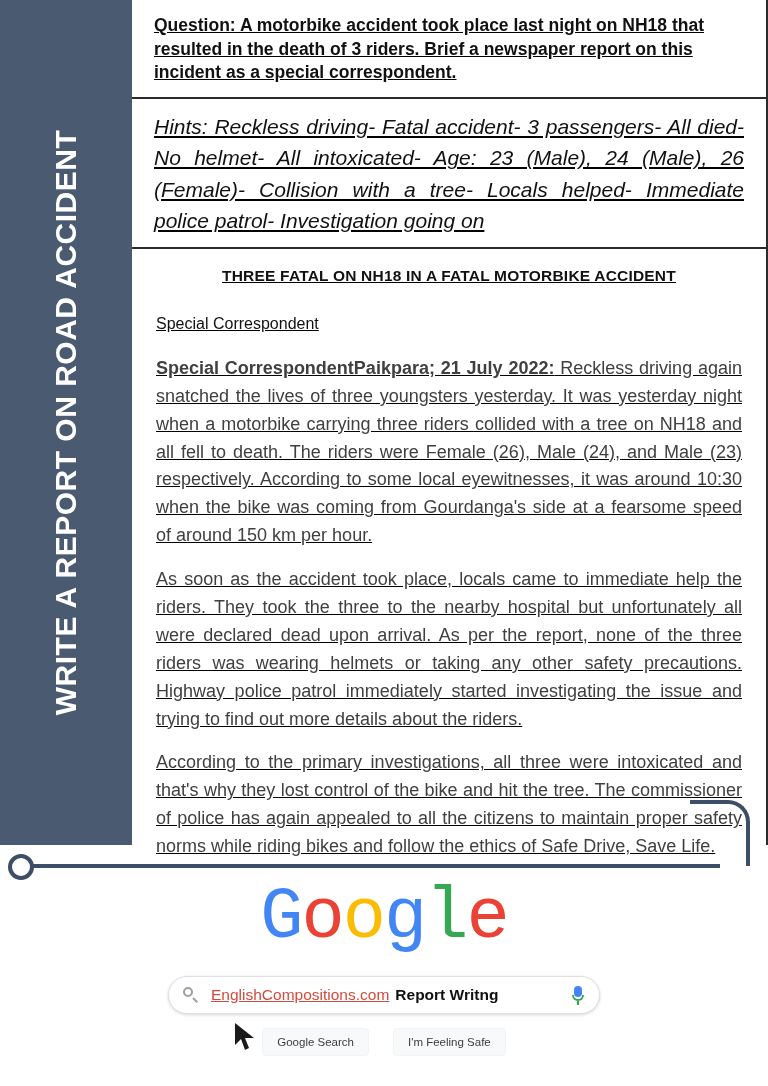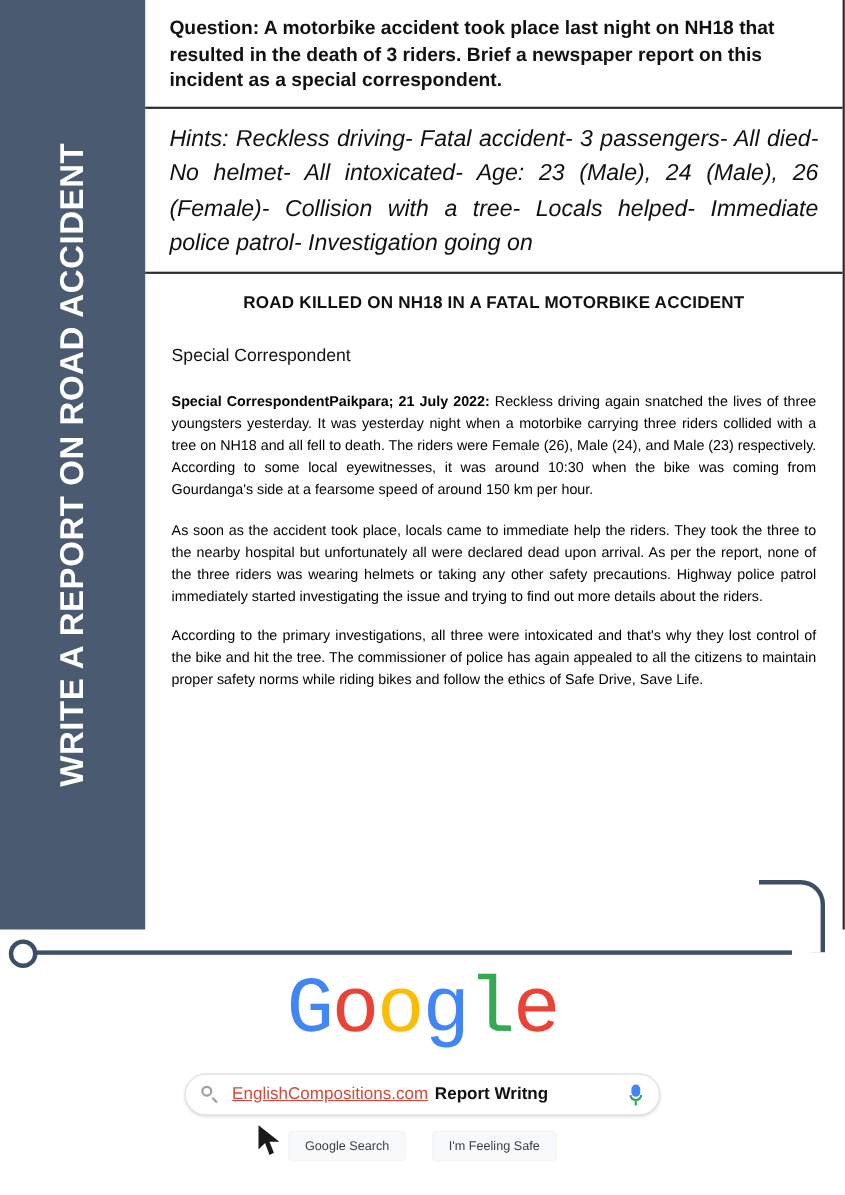--- a/index.html
+++ b/index.html
@@ -77,20 +77,21 @@
 
   
   .doc {
     position: absolute;
     left: 132px;
     top: 0;
     width: 636px;
     height: 845px;
     box-sizing: border-box;
     border-right: 2px solid #2b2b2b;
+    text-decoration: underline;
   }
   .qbox {
     box-sizing: border-box;
     padding: 14px 22px 12px 22px;
     border-bottom: 2px solid #2b2b2b;
   }
   .qbox p {
     margin: 0;
     font-size: 17.5px;
     font-weight: bold;
@@ -124,23 +125,23 @@
     letter-spacing: 0.2px;
   }
   .byline {
     margin: 30px 0 0 0;
     text-align: left;
     font-size: 16px;
     color: #111;
   }
   .para {
     margin: 22px 0 0 0;
-    font-size: 13px;
+    font-size: 18px;
     line-height: 1.55;
-    color: #000000;
+    color: #404040;
     text-align: justify;
   }
   .para + .para {
     margin-top: 16px;
   }
   .para .lead {
     font-weight: bold;
   }
 
   
@@ -286,21 +287,21 @@
 
   <div class="qbox">
     <p>Question: A motorbike accident took place last night on NH18 that resulted in the death of 3 riders. Brief a newspaper report on this incident as a special correspondent.</p>
   </div>
 
   <div class="hintbox">
     <p>Hints: Reckless driving- Fatal accident- 3 passengers- All died- No helmet- All intoxicated- Age: 23 (Male), 24 (Male), 26 (Female)- Collision with a tree- Locals helped- Immediate police patrol- Investigation going on</p>
   </div>
 
   <div class="article">
-    <h2 class="headline">ROAD KILLED ON NH18 IN A FATAL MOTORBIKE ACCIDENT</h2>
+    <h2 class="headline">THREE FATAL ON NH18 IN A FATAL MOTORBIKE ACCIDENT</h2>
     <p class="byline">Special Correspondent</p>
 
     <p class="para"><span class="lead">Special CorrespondentPaikpara; 21 July 2022:</span><span> Reckless driving again snatched the lives of three youngsters yesterday. It was yesterday night when a motorbike carrying three riders collided with a tree on NH18 and all fell to death. The riders were Female (26), Male (24), and Male (23) respectively. According to some local eyewitnesses, it was around 10:30 when the bike was coming from Gourdanga's side at a fearsome speed of around 150 km per hour.</span></p>
 
     <p class="para">As soon as the accident took place, locals came to immediate help the riders. They took the three to the nearby hospital but unfortunately all were declared dead upon arrival. As per the report, none of the three riders was wearing helmets or taking any other safety precautions. Highway police patrol immediately started investigating the issue and trying to find out more details about the riders.</p>
 
     <p class="para">According to the primary investigations, all three were intoxicated and that's why they lost control of the bike and hit the tree. The commissioner of police has again appealed to all the citizens to maintain proper safety norms while riding bikes and follow the ethics of Safe Drive, Save Life.</p>
   </div>
 </div>
 

